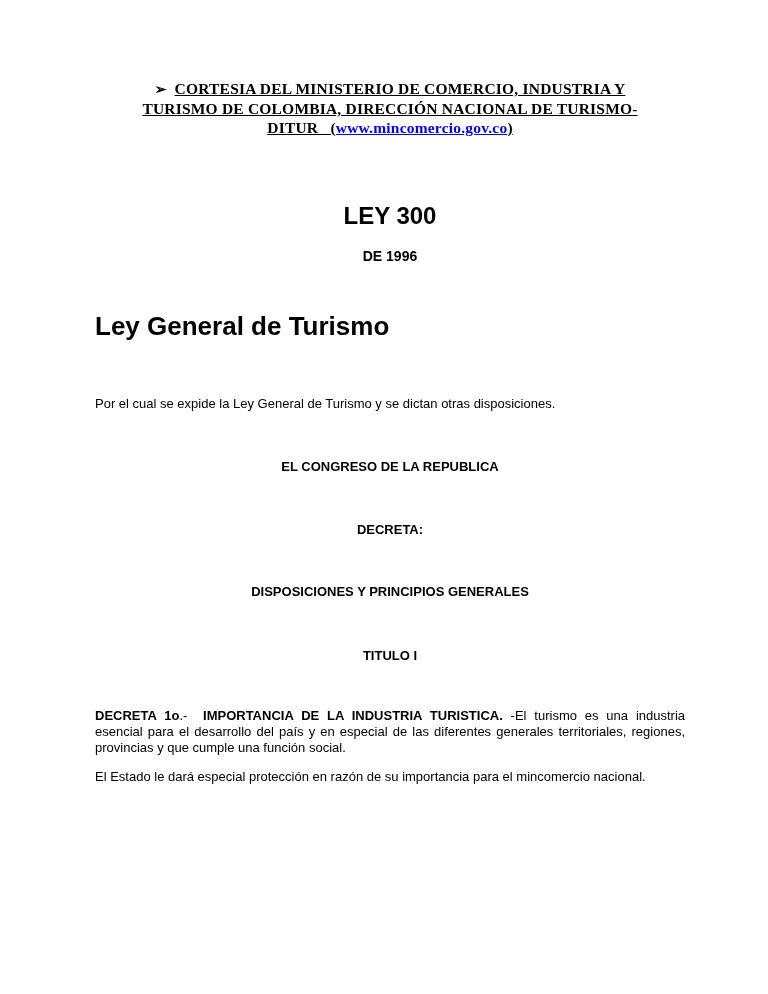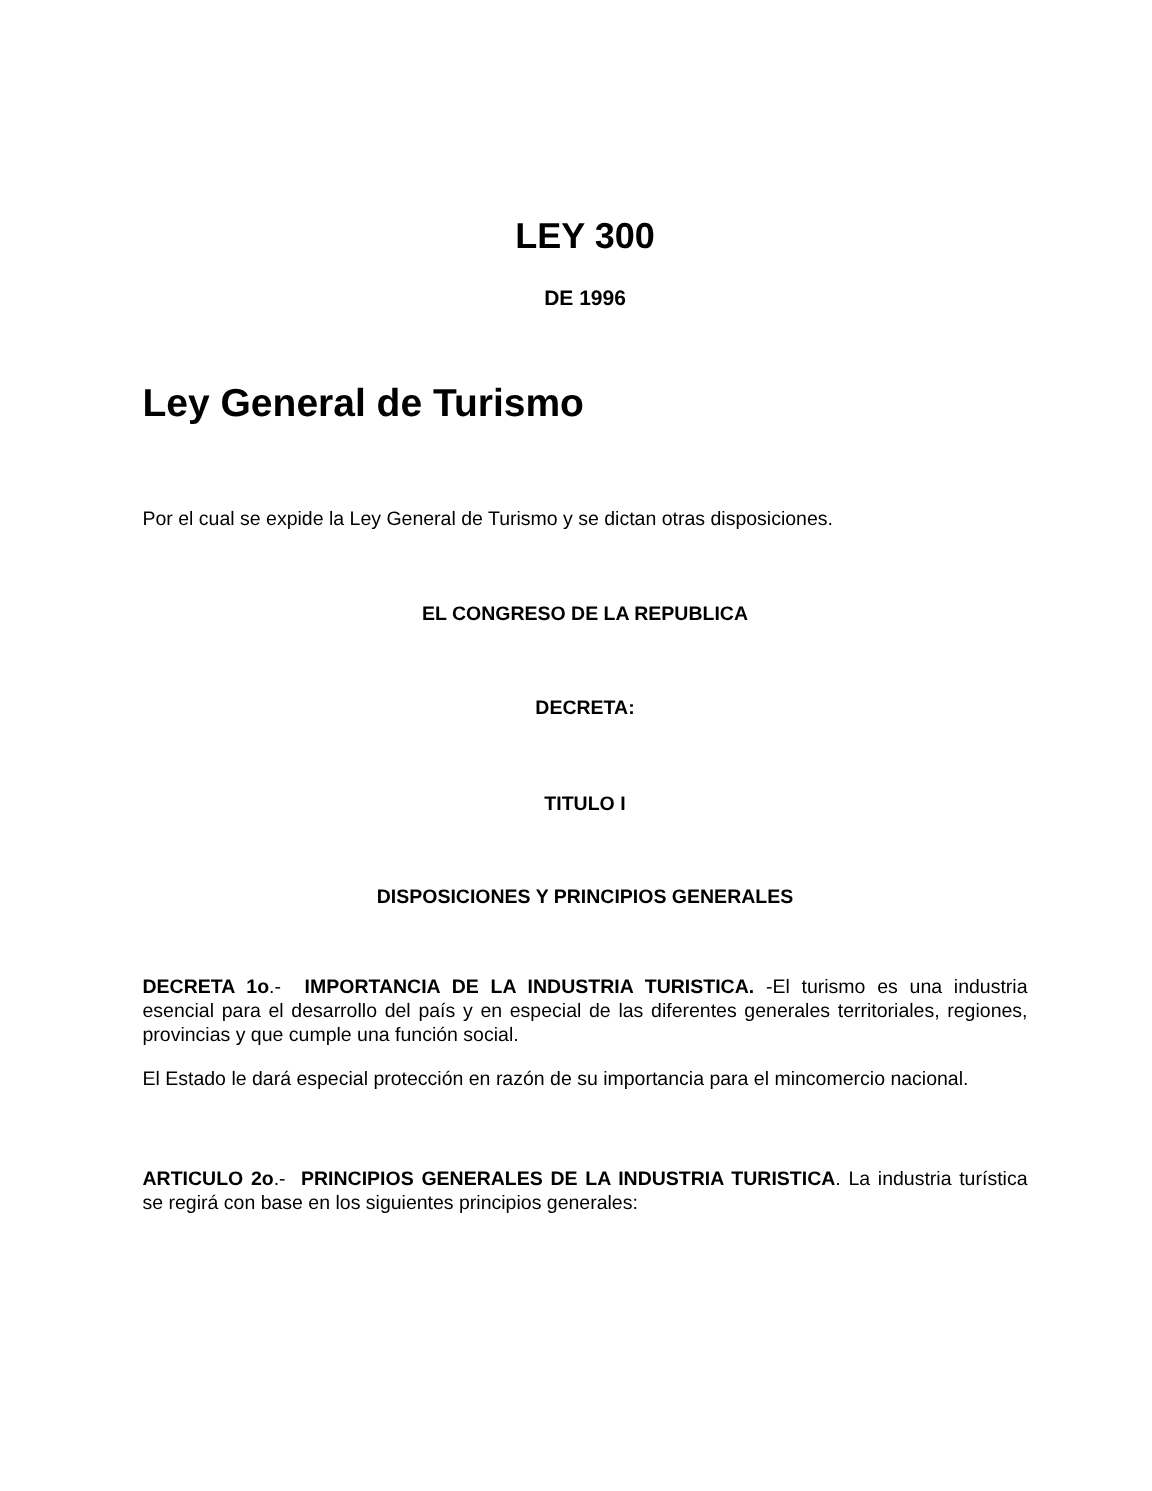--- a/index.html
+++ b/index.html
@@ -96,37 +96,37 @@
   .mt-estado { margin-top: 13px; }
   .mt-art2   { margin-top: 51px; }
   b { font-weight: bold; }
 </style>
 </head>
 <body>
 
 <div class="page">
   <div class="content">
 
+    <p class="courtesy"><span class="bullet">➢</span><span class="u">CORTESIA DEL MINISTERIO DE COMERCIO, INDUSTRIA Y</span><br><span class="u">TURISMO DE COLOMBIA, DIRECCIÓN NACIONAL DE TURISMO-</span><br><span class="u">DITUR   (</span><a class="link">www.mincomercio.gov.co</a><span class="u">)</span></p>
 
     <h1 class="law-title">LEY 300</h1>
 
     <p class="law-year">DE 1996</p>
 
     <h2 class="law-subtitle">Ley General de Turismo</h2>
 
     <p class="intro">Por el cual se expide la Ley General de Turismo y se dictan otras disposiciones.</p>
 
     <p class="section-heading mt-congress">EL CONGRESO DE LA REPUBLICA</p>
 
     <p class="section-heading mt-decreta">DECRETA:</p>
 
+    <p class="section-heading mt-chapter">DISPOSICIONES Y PRINCIPIOS GENERALES</p>
+
     <p class="section-heading mt-titulo">TITULO I</p>
-
-    <p class="section-heading mt-chapter">DISPOSICIONES Y PRINCIPIOS GENERALES</p>
 
     <p class="body-para mt-art1"><b>DECRETA 1o</b><span class="pre">.-  </span><b>IMPORTANCIA DE LA INDUSTRIA TURISTICA.</b><span class="pre"> -El turismo es una industria esencial para el desarrollo del país y en especial de las diferentes generales territoriales, regiones, provincias y que cumple una función social.</span></p>
 
     <p class="body-para mt-estado">El Estado le dará especial protección en razón de su importancia para el mincomercio nacional.</p>
 
-    <p class="body-para mt-art2"><b>ARTICULO 2o</b><span class="pre">.-  </span><b>PRINCIPIOS GENERALES DE LA INDUSTRIA TURISTICA</b><span class="pre">. La industria turística se regirá con base en los siguientes principios generales:</span></p>
 
   </div>
 </div>
 
 </body></html>

